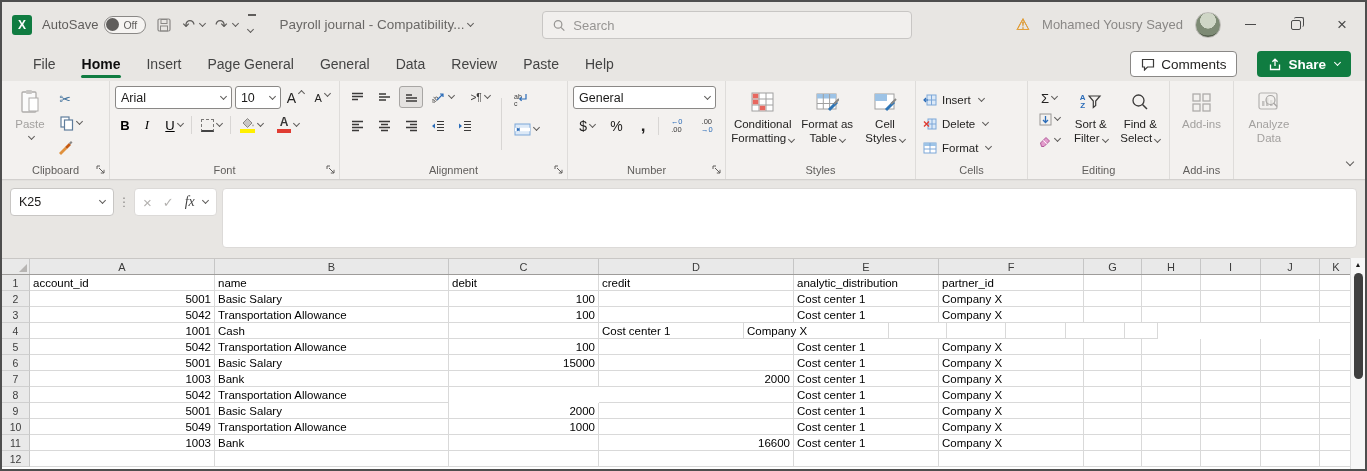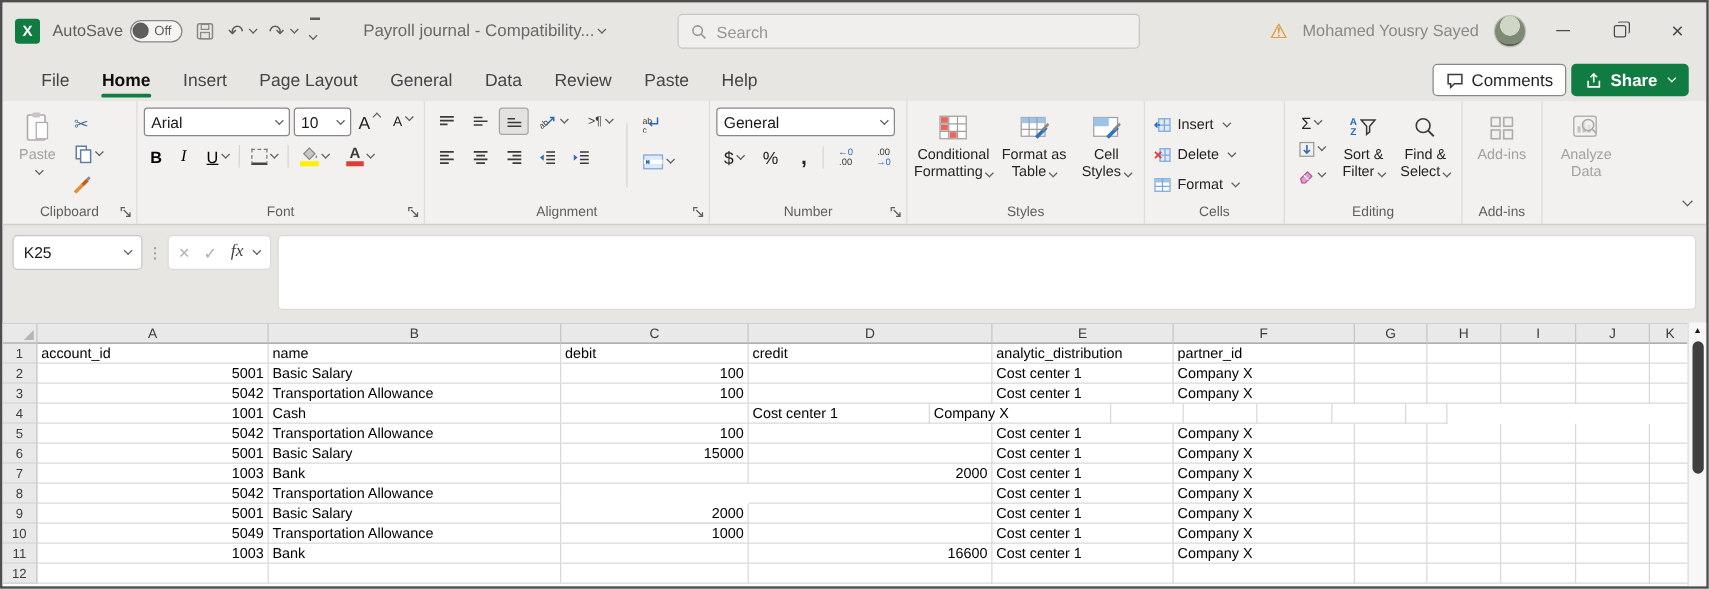--- a/index.html
+++ b/index.html
@@ -11,41 +11,41 @@
   .titlebar{position:relative;height:45px;background:#e8e6e3}
   .tb-left{position:absolute;left:10px;top:0;height:45px;display:flex;align-items:center;gap:10px}
   .xl-logo{width:20px;height:20px;background:var(--green,#107C41);border-radius:3px;color:#fff;font-weight:bold;font-size:12px;display:flex;align-items:center;justify-content:center}
   .autosave{display:flex;align-items:center;gap:6px;color:#605e5c;font-size:13px}
   .toggle{width:42px;height:18px;border:1px solid #8a8886;border-radius:9px;background:#f6f4f2;display:flex;align-items:center;padding:1px;gap:4px}
   .knob{width:13px;height:13px;border-radius:50%;background:#605e5c}
   .toggle .state{font-size:10.5px;color:#605e5c}
   .qat-btn{color:#5f5d5b;font-size:15px;display:flex;align-items:center;gap:2px}
   .chev{display:inline-block;width:5px;height:5px;border-right:1.2px solid #5f5d5b;border-bottom:1.2px solid #5f5d5b;transform:rotate(45deg);margin-left:3px;margin-top:-3px}
   .chev.up{transform:rotate(-135deg)}
-  .doc-title{color:#6a6866;font-size:13.5px;margin-left:25px;display:flex;align-items:center}
+  .doc-title{color:#6a6866;font-size:13.5px;margin-left:14px;display:flex;align-items:center}
   .searchbox{position:absolute;left:540px;top:9px;width:370px;height:28px;background:#f1efed;border:1px solid #c8c6c4;border-radius:4px;display:flex;align-items:center;padding:0 10px;gap:8px}
   .searchbox input{border:none;background:transparent;outline:none;font-size:13px;color:#444;width:100%;font-family:"Liberation Sans",sans-serif}
   .searchbox input::placeholder{color:#979593}
   .tb-right{position:absolute;right:6px;top:0;height:45px;display:flex;align-items:center;gap:12px}
   .warn{color:#eda73c;font-size:16px;text-shadow:0 0 0 #b36b00}
   .username{color:#8a8886;font-size:13px}
   .avatar{width:26px;height:26px;border-radius:50%;background:radial-gradient(circle at 50% 32%,#cfd6c6 0 38%,#7d8a74 40% 72%,#55604e 74%);border:1px solid #c0beba}
   .wbtn{width:34px;height:30px;display:flex;align-items:center;justify-content:center;color:#4a4a4a}
   .min-glyph{width:11px;height:1.4px;background:#4a4a4a}
   .max-glyph{width:10px;height:10px;border:1.2px solid #4a4a4a;border-radius:2px;position:relative}
   .max-glyph:before{content:"";position:absolute;left:2px;top:-4px;width:9px;height:9px;border-top:1.2px solid #4a4a4a;border-right:1.2px solid #4a4a4a;border-radius:2px}
   .close-glyph{font-size:17px;line-height:1;color:#4a4a4a}
 
   
   .tabrow{height:34px;display:flex;align-items:center;padding:0 14px 0 18px;background:#e8e6e3}
   .tabs{display:flex;align-items:center;height:100%}
   .tab{padding:0 13px;font-size:14px;color:#444;height:100%;display:flex;align-items:center;position:relative;cursor:default}
   .tab.active{color:#0f0f0f;font-weight:700}
   .tab.active:after{content:"";position:absolute;left:12px;right:12px;bottom:3px;height:3px;border-radius:2px;background:var(--green,#107C41)}
-  .tabrow .right{margin-left:auto;display:flex;align-items:center;gap:4px}
+  .tabrow .right{margin-left:auto;display:flex;align-items:center;gap:20px}
   .comments-btn{height:26px;background:#fff;border:1px solid #8a8886;border-radius:4px;display:flex;align-items:center;gap:6px;padding:0 10px;font-size:13.5px;color:#252423}
   .share-btn{height:26px;background:var(--green,#107C41);border-radius:4px;display:flex;align-items:center;gap:6px;padding:0 11px;font-size:13.5px;color:#fff;font-weight:600}
   .share-btn .chev{border-color:#fff}
 
   
   .ribbon{height:99px;background:#f3f1ef;display:flex;border-bottom:1px solid #d2d0ce;position:relative}
   .rgroup{display:flex;flex-direction:column;border-right:1px solid #dedcda;padding:5px 5px 0;position:relative}
   .rg-body{flex:1;display:flex}
   .rg-footer{height:18px;display:flex;align-items:center;justify-content:center;font-size:11px;color:#605e5c}
   .launcher{position:absolute;right:3px;bottom:4px}
@@ -143,21 +143,21 @@
           <span class="close-glyph">×</span>
         </span>
     </div>
   </div>
 
   <div class="tabrow">
     <div class="tabs">
         <div class="tab">File</div>
         <div class="tab active">Home</div>
         <div class="tab">Insert</div>
-        <div class="tab">Page Layout</div>
+        <div class="tab">Page General</div>
         <div class="tab">General</div>
         <div class="tab">Data</div>
         <div class="tab">Review</div>
         <div class="tab">Paste</div>
         <div class="tab">Help</div>
       </div>
     <div class="right">
       <span class="comments-btn">
         <svg width="14" height="13" viewBox="0 0 14 13">
             <path d="M1.5 1.5 h11 v7.5 h-6 l-3 3 v-3 h-2 z" fill="none" stroke="#3b3a39" stroke-width="1.2"></path>

